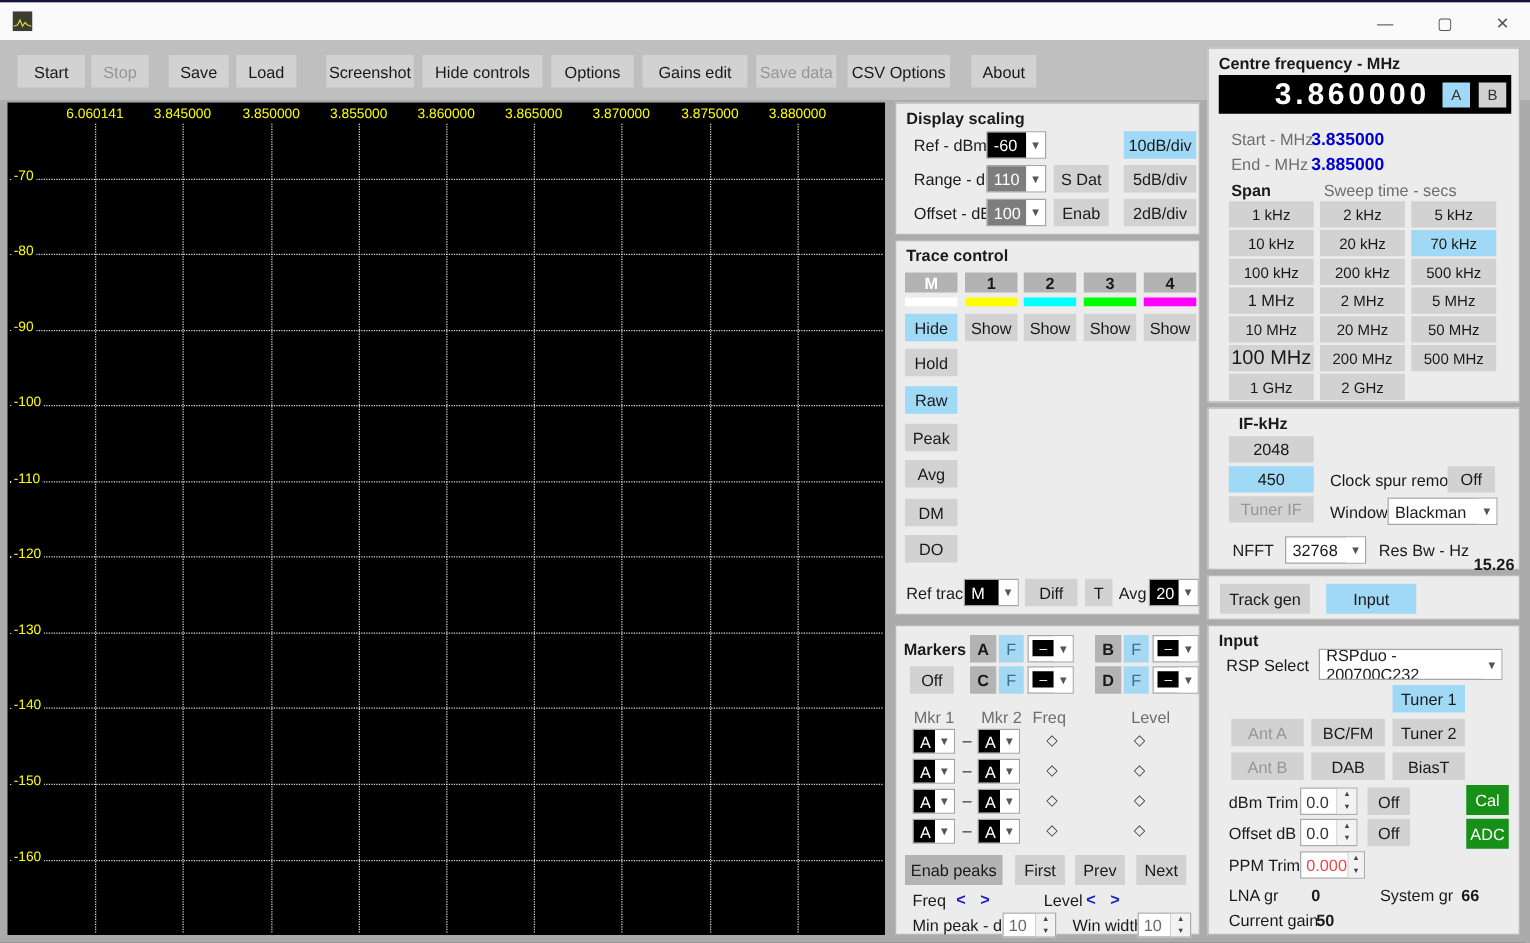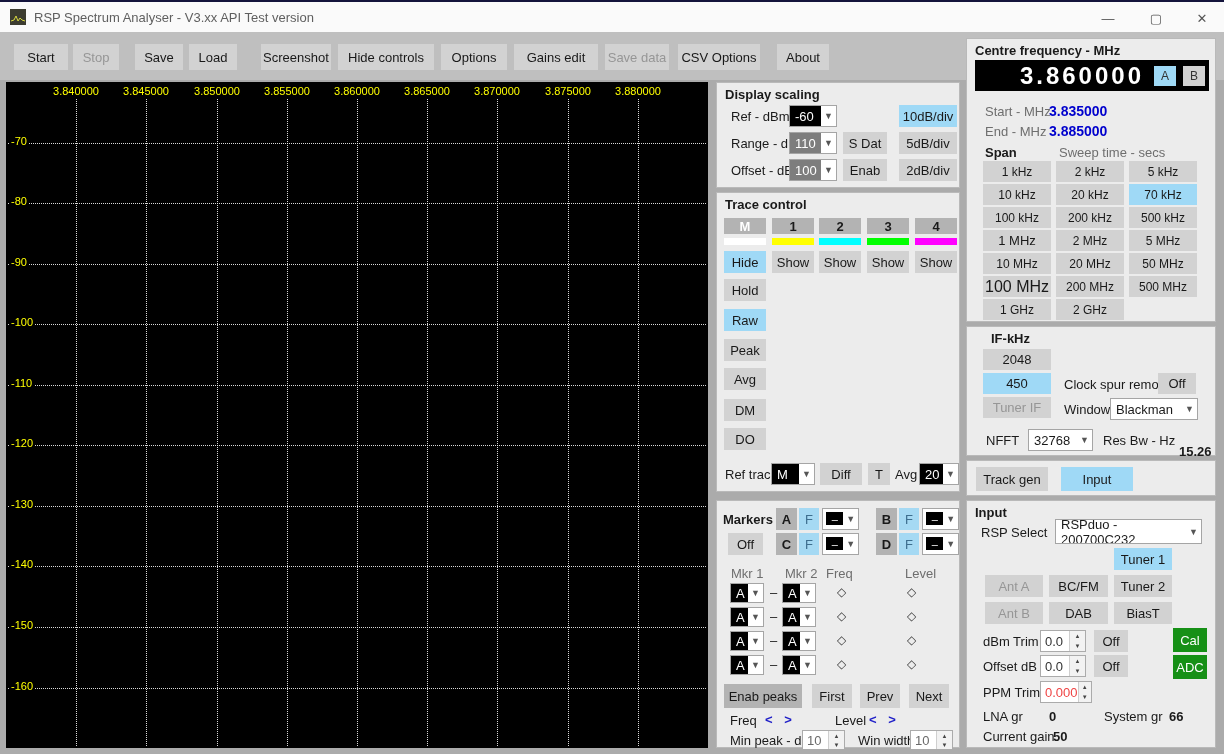--- a/index.html
+++ b/index.html
@@ -48,21 +48,20 @@
 <body>
 
 <div id="win">
   <div id="topline"></div>
 
   <div id="titlebar">
     <svg id="appicon" width="16" height="16">
       <rect x="0" y="0" width="16" height="16" fill="#3c3c30"></rect>
       <polyline points="1,12 4,11 6,7 8,12 10,9 12,11 15,12" stroke="#d8d840" stroke-width="1" fill="none"></polyline>
     </svg>
-    <span id="title">RSP Spectrum Analyser - V3.xx API Test version</span>
     <span class="wbtn" style="left:1095px;">—</span>
     <span class="wbtn" style="left:1143px;">▢</span>
     <span class="wbtn" style="left:1189px;">✕</span>
   </div>
 
   <div id="toolstrip"></div>
 
   <div class="btn" style="left:14px;top:44px;width:54px;height:26px">Start</div>
   <div class="btn dis" style="left:73px;top:44px;width:46px;height:26px">Stop</div>
   <div class="btn" style="left:135px;top:44px;width:48px;height:26px">Save</div>
@@ -88,21 +87,21 @@
     <div class="hgrid" style="top:606px"></div>
     <div class="vgrid" style="left:70px"></div>
     <div class="vgrid" style="left:140px"></div>
     <div class="vgrid" style="left:211px"></div>
     <div class="vgrid" style="left:281px"></div>
     <div class="vgrid" style="left:351px"></div>
     <div class="vgrid" style="left:421px"></div>
     <div class="vgrid" style="left:491px"></div>
     <div class="vgrid" style="left:562px"></div>
     <div class="vgrid" style="left:632px"></div>
-    <span class="flab" style="left:70px">3.840000</span>
+    <span class="flab" style="left:70px">6.060141</span>
     <span class="flab" style="left:140px">3.845000</span>
     <span class="flab" style="left:211px">3.850000</span>
     <span class="flab" style="left:281px">3.855000</span>
     <span class="flab" style="left:351px">3.860000</span>
     <span class="flab" style="left:421px">3.865000</span>
     <span class="flab" style="left:491px">3.870000</span>
     <span class="flab" style="left:562px">3.875000</span>
     <span class="flab" style="left:632px">3.880000</span>
     <span class="dlab" style="top:53px">-70</span>
     <span class="dlab" style="top:113px">-80</span>

